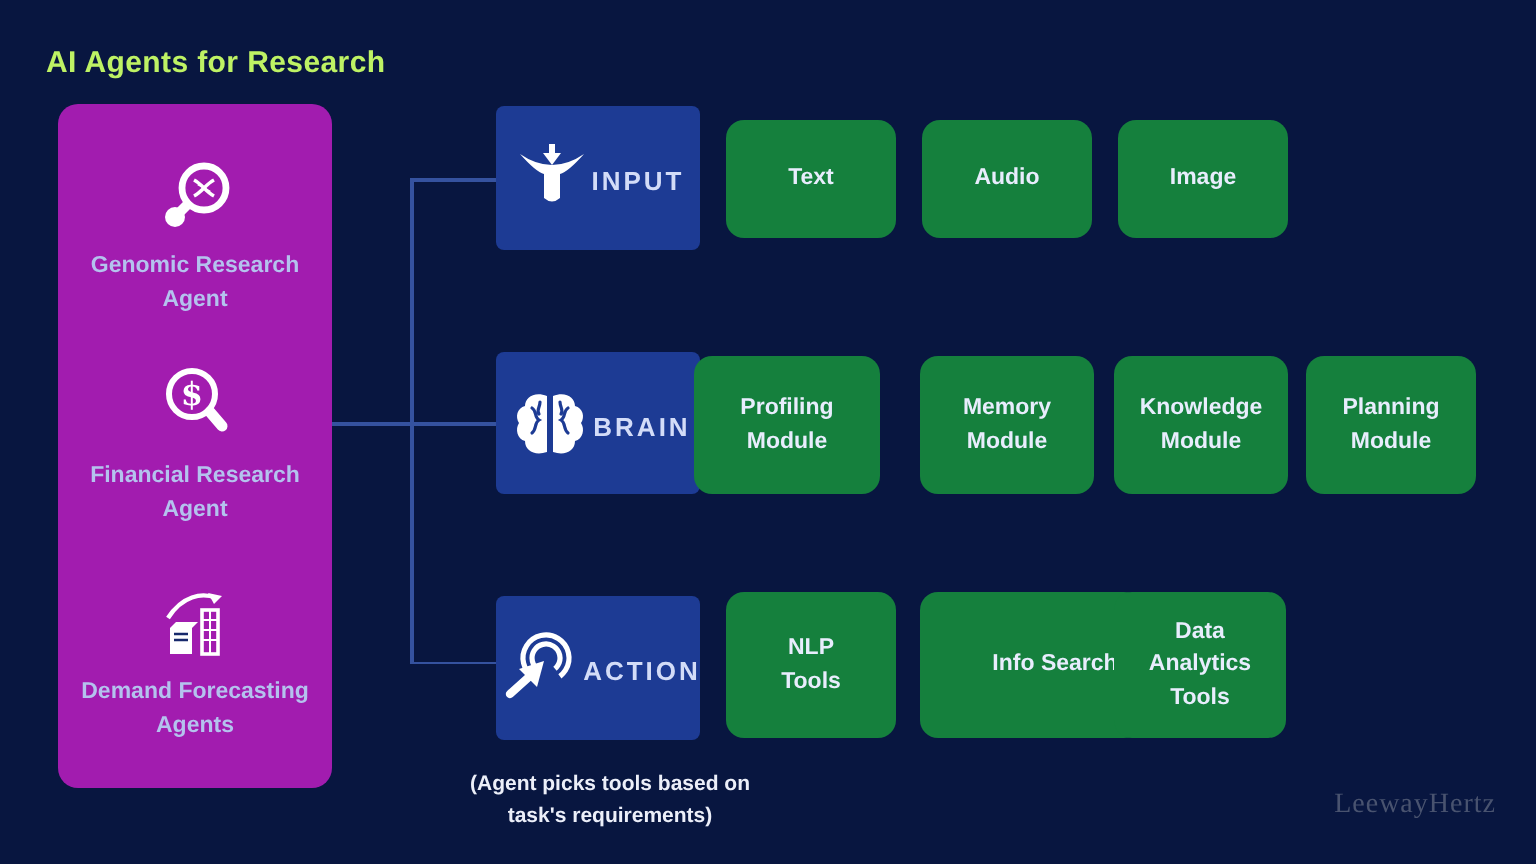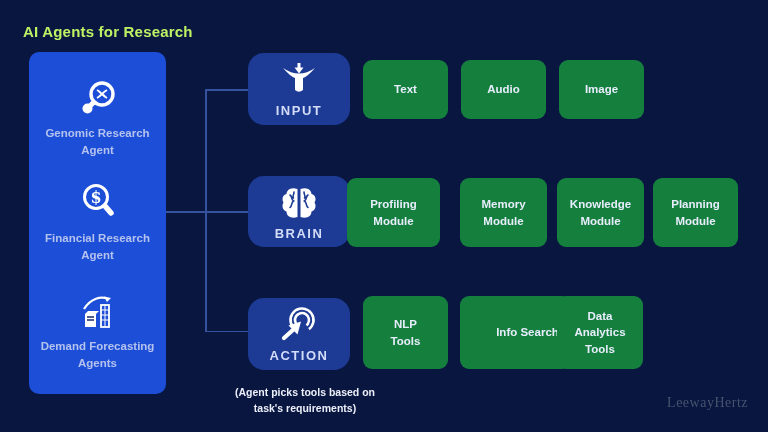--- a/index.html
+++ b/index.html
@@ -6,29 +6,29 @@
   body{
     position:relative;width:768px;height:432px;overflow:hidden;
     background:#081640;
     font-family:"Liberation Sans","DejaVu Sans",sans-serif;
     -webkit-font-smoothing:antialiased;
   }
   .abs{position:absolute;}
   
   .title{left:23px;top:23px;font-size:15px;font-weight:700;color:#bef264;letter-spacing:.2px;}
   
-  .panel{left:29px;top:52px;width:137px;height:342px;background:#1d4ed8;border-radius:10px;}
+  .panel{left:29px;top:52px;width:137px;height:342px;background:#a21caf;border-radius:10px;}
   .agent{position:absolute;left:0;width:100%;display:flex;flex-direction:column;align-items:center;}
   .agent .icon{width:46px;height:44px;display:flex;align-items:center;justify-content:center;}
   .agent .lbl{margin-top:4px;font-size:11.5px;font-weight:600;color:#B4C2EE;text-align:center;line-height:1.45;white-space:pre-line;}
   .agent1{top:25px;} .agent2{top:130px;} .agent3{top:238px;}
   
   .line{background:#35529F;}
   
-  .stage{left:248px;width:102px;background:#1D3B94;border-radius:16px;display:flex;flex-direction:column;align-items:center;justify-content:center;}
+  .stage{left:248px;width:102px;background:#1D3B94;border-radius:4px;display:flex;flex-direction:row;align-items:center;justify-content:center;}
   .stage .icon{height:40px;display:flex;align-items:center;justify-content:center;}
   .stage .lbl{margin-top:3px;font-size:13px;font-weight:600;color:#D3DCF8;letter-spacing:1.5px;}
   .st-input{top:53px;height:72px;}
   .st-brain{top:176px;height:71px;}
   .st-action{top:298px;height:72px;}
   
   .module{background:#15803d;border-radius:9px;display:flex;align-items:center;justify-content:center;
     font-size:11.5px;font-weight:600;color:#E8EDFD;text-align:center;line-height:1.4;white-space:pre-line;}
   
   .caption{left:213px;top:384px;width:184px;text-align:center;font-size:10.5px;font-weight:600;color:#ECEFF9;line-height:1.55;white-space:pre-line;}

